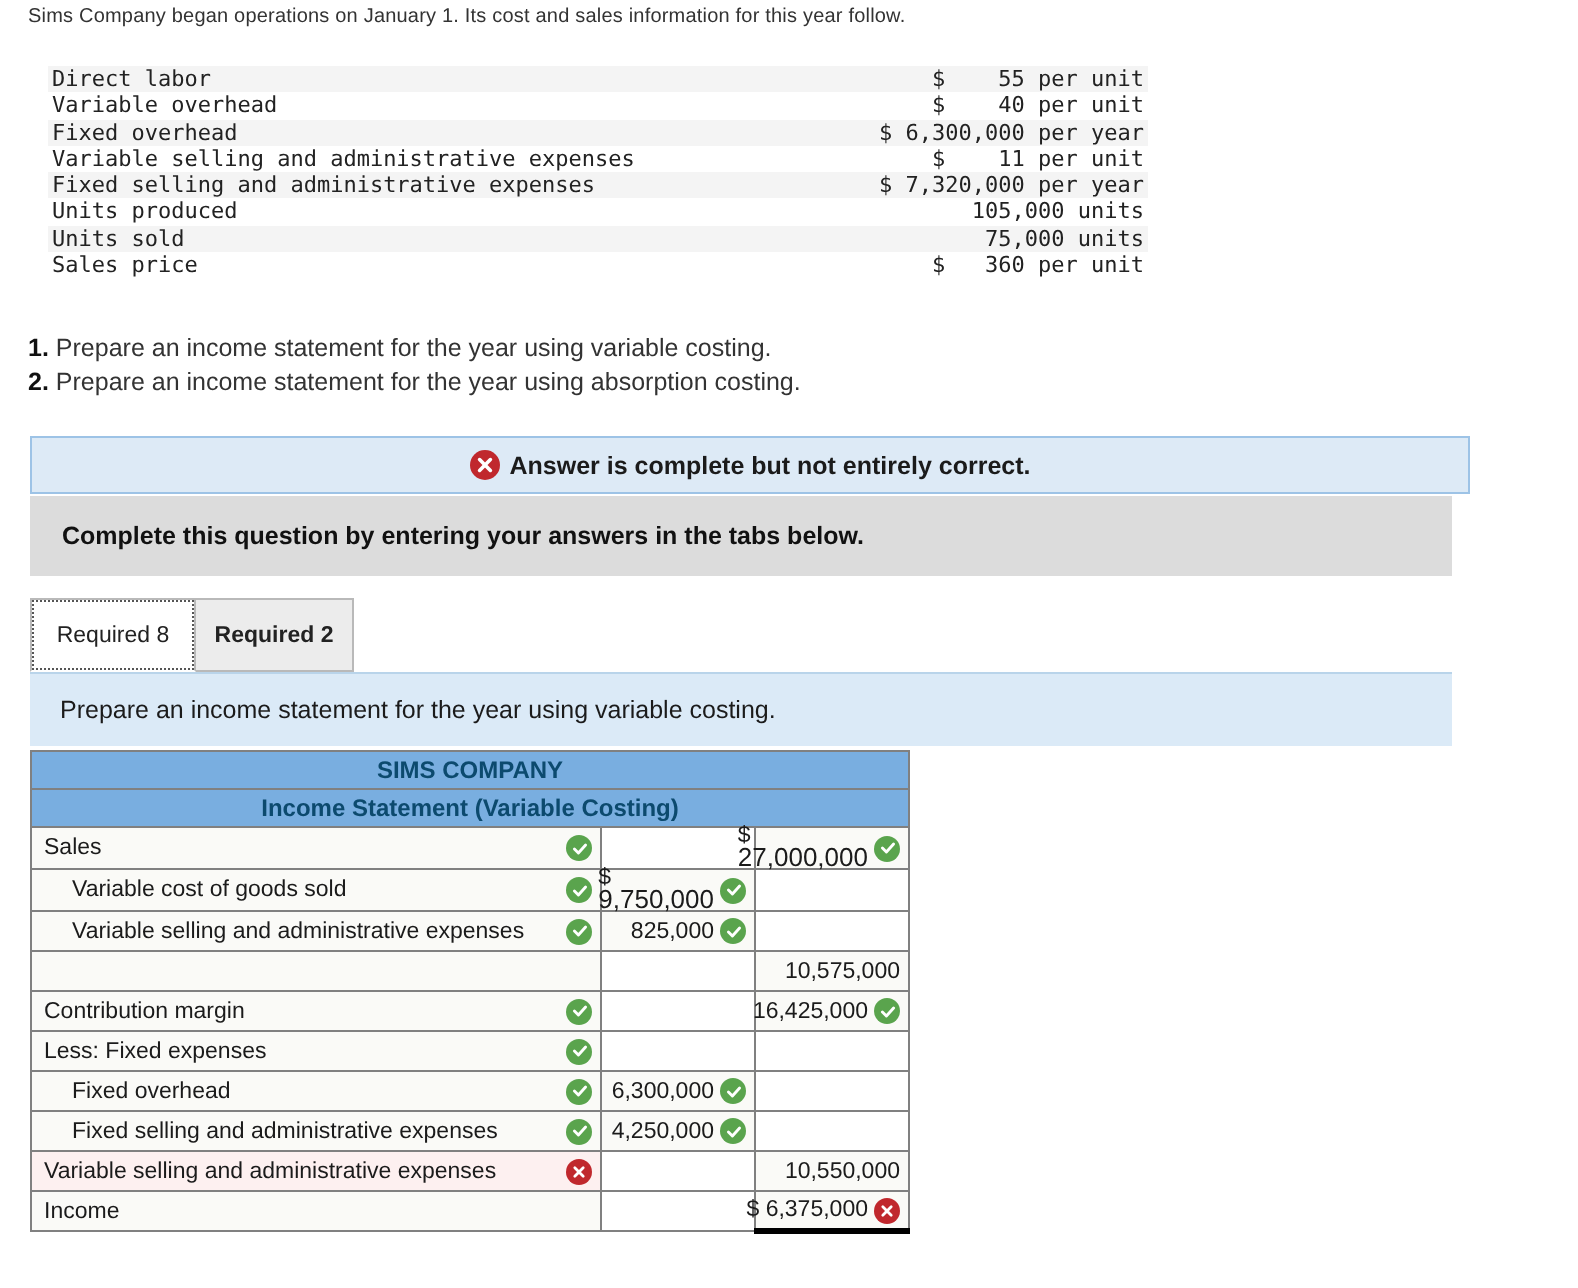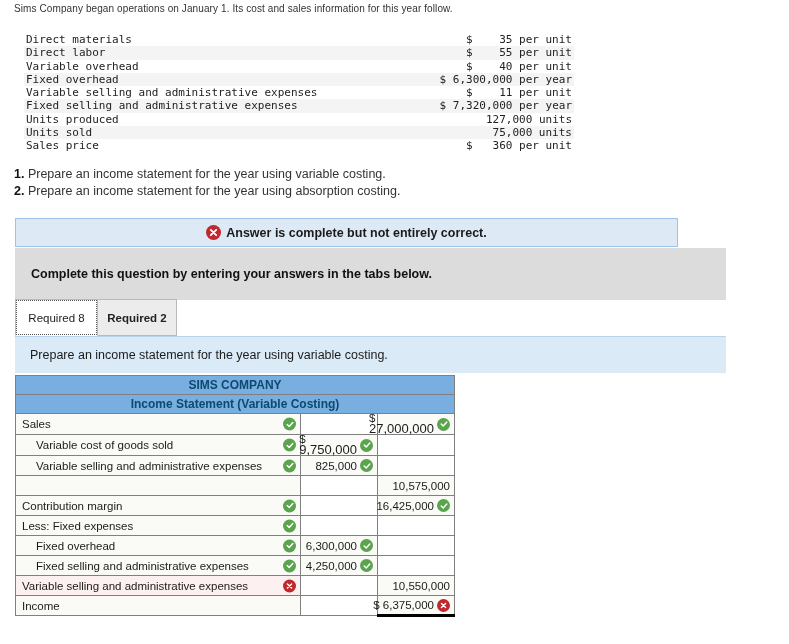--- a/index.html
+++ b/index.html
@@ -55,41 +55,41 @@
     color: #333333;
     line-height: 16.5px;
   }
   .reqs b { color: #111111; }
 
   
   .banner {
     position: absolute;
     left: 15px;
     top: 218px;
-    width: 663px;
+    width: 720px;
     height: 29px;
     background: #ddeaf6;
     border: 1px solid #9dc3e6;
     box-sizing: border-box;
     display: flex;
     align-items: center;
     justify-content: center;
     font-size: 12.5px;
     font-weight: bold;
     color: #1b1b1b;
   }
   .banner .txt { margin-left: 5px; }
 
   
   .graybar {
     position: absolute;
     left: 15px;
     top: 248px;
     width: 711px;
-    height: 52px;
+    height: 40px;
     background: #dcdcdc;
     box-sizing: border-box;
     display: flex;
     align-items: center;
     padding-left: 16px;
     font-size: 12.5px;
     font-weight: bold;
     color: #111111;
   }
 
@@ -249,24 +249,20 @@
     justify-content: center;
   }
 </style>
 </head>
 <body>
 
 <div class="intro">Sims Company began operations on January 1. Its cost and sales information for this year follow.</div>
 
 <table class="facts">
   <tbody>
-      <tr>
-        <td class="lbl">Direct materials</td>
-        <td class="val">$    35 per unit</td>
-      </tr>
       <tr class="alt">
         <td class="lbl">Direct labor</td>
         <td class="val">$    55 per unit</td>
       </tr>
       <tr>
         <td class="lbl">Variable overhead</td>
         <td class="val">$    40 per unit</td>
       </tr>
       <tr class="alt">
         <td class="lbl">Fixed overhead</td>
@@ -275,21 +271,21 @@
       <tr>
         <td class="lbl">Variable selling and administrative expenses</td>
         <td class="val">$    11 per unit</td>
       </tr>
       <tr class="alt">
         <td class="lbl">Fixed selling and administrative expenses</td>
         <td class="val">$ 7,320,000 per year</td>
       </tr>
       <tr>
         <td class="lbl">Units produced</td>
-        <td class="val">127,000 units</td>
+        <td class="val">105,000 units</td>
       </tr>
       <tr class="alt">
         <td class="lbl">Units sold</td>
         <td class="val">75,000 units</td>
       </tr>
       <tr>
         <td class="lbl">Sales price</td>
         <td class="val">$   360 per unit</td>
       </tr>
     </tbody>

